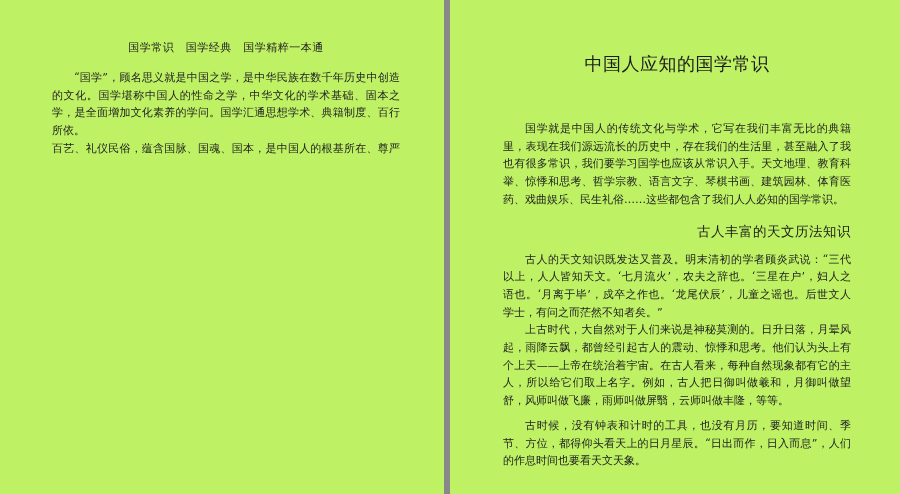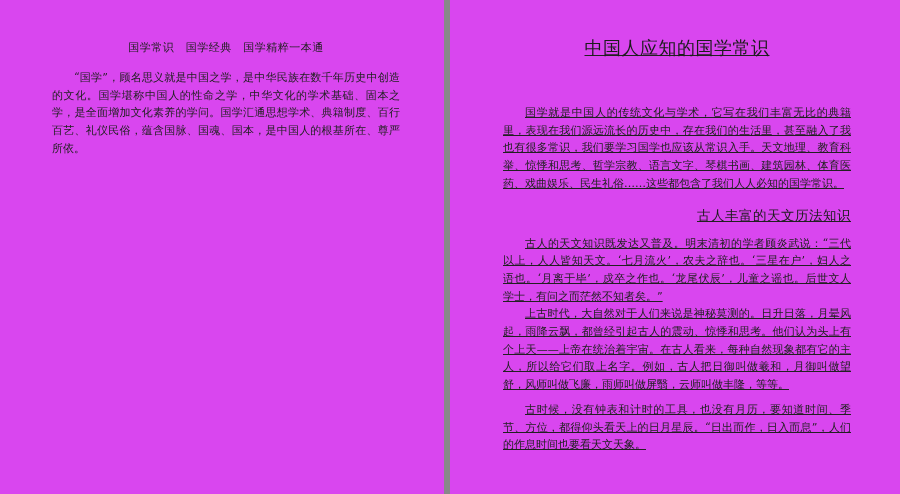--- a/index.html
+++ b/index.html
@@ -3,34 +3,34 @@
 <meta charset="utf-8">
 <style>
   html, body {
     margin: 0; padding: 0;
     width: 900px; height: 494px;
     background: #ffffff;
     font-family: "DejaVu Serif", "Liberation Serif", serif;
     color: #212121;
     overflow: hidden;
   }
-  .spread { position: relative; width: 900px; height: 494px; background: #d946ef; }
+  .spread { position: relative; width: 900px; height: 494px; background: #bef264; }
 
   .page-divider {
     position: absolute; left: 444px; top: 0;
     width: 6px; height: 494px;
     background: #88888a;
   }
 
   .page {
     position: absolute; top: 0; height: 494px;
     box-sizing: border-box;
   }
   .page-left  { left: 0;     width: 444px; padding: 40px 44px 0 52px; }
-  .page-right { left: 450px; width: 450px; padding: 36px 49px 0 53px; text-decoration: underline; }
+  .page-right { left: 450px; width: 450px; padding: 52px 49px 0 53px; }
 
   .running-header {
     font-size: 11px; line-height: 16px;
     text-align: center;
     letter-spacing: 0.5px;
     color: #212121;
   }
 
   .book-title {
     font-size: 18px; line-height: 24px;
@@ -71,22 +71,22 @@
 <body>
 
 <div class="spread">
 
   <div class="page page-left">
     <div class="running-header">国学常识　国学经典　国学精粹一本通</div>
     <div class="para para-left-first">
         <div class="jline jline-first">“国学”，顾名思义就是中国之学，是中华民族在数千年历史中创造</div>
         <div class="jline">的文化。国学堪称中国人的性命之学，中华文化的学术基础、固本之</div>
         <div class="jline">学，是全面增加文化素养的学问。国学汇通思想学术、典籍制度、百行</div>
+        <div class="jline jline-last">所依。</div>
         <div class="jline">百艺、礼仪民俗，蕴含国脉、国魂、国本，是中国人的根基所在、尊严</div>
-        <div class="jline jline-last">所依。</div>
       </div>
   </div>
 
   <div class="page-divider"></div>
 
   <div class="page page-right">
     <div class="book-title">中国人应知的国学常识</div>
     <div class="para para-intro">
         <div class="jline jline-first">国学就是中国人的传统文化与学术，它写在我们丰富无比的典籍</div>
         <div class="jline">里，表现在我们源远流长的历史中，存在我们的生活里，甚至融入了我</div>

